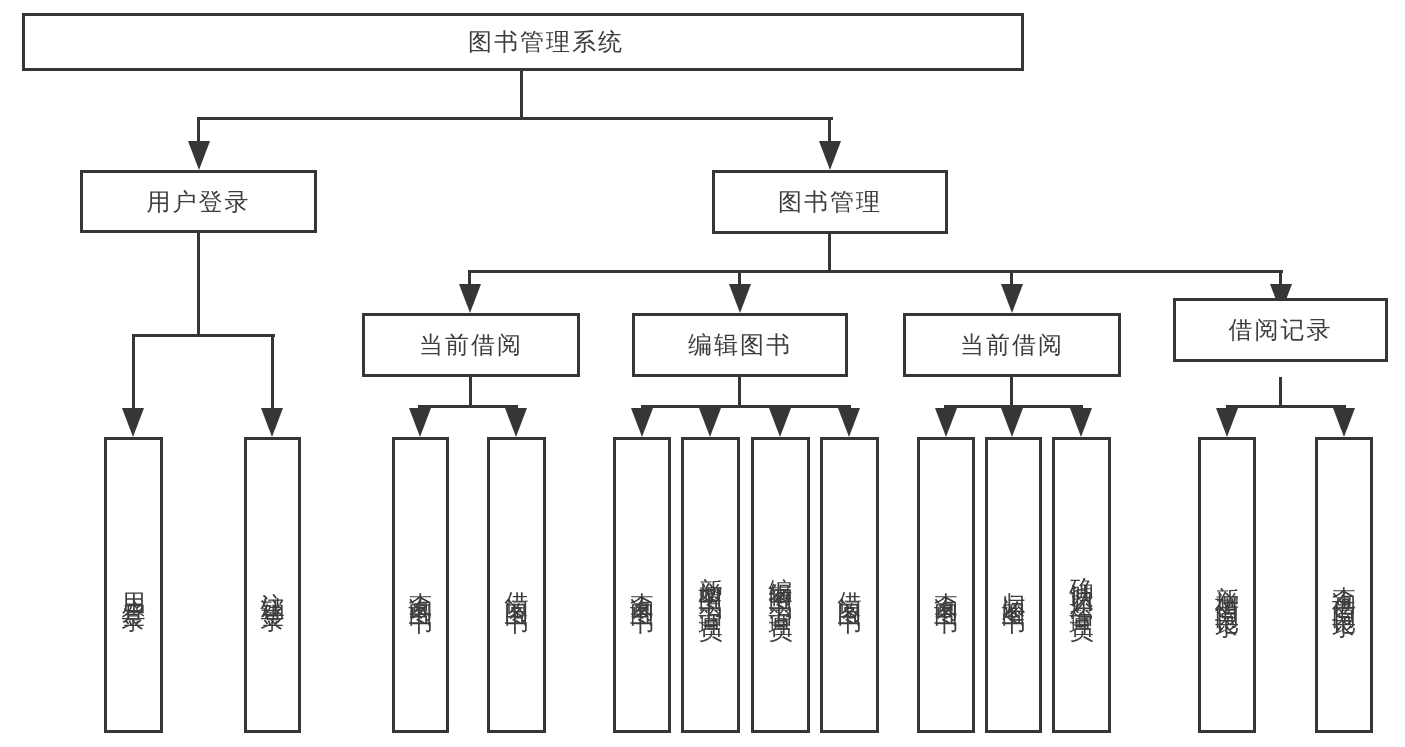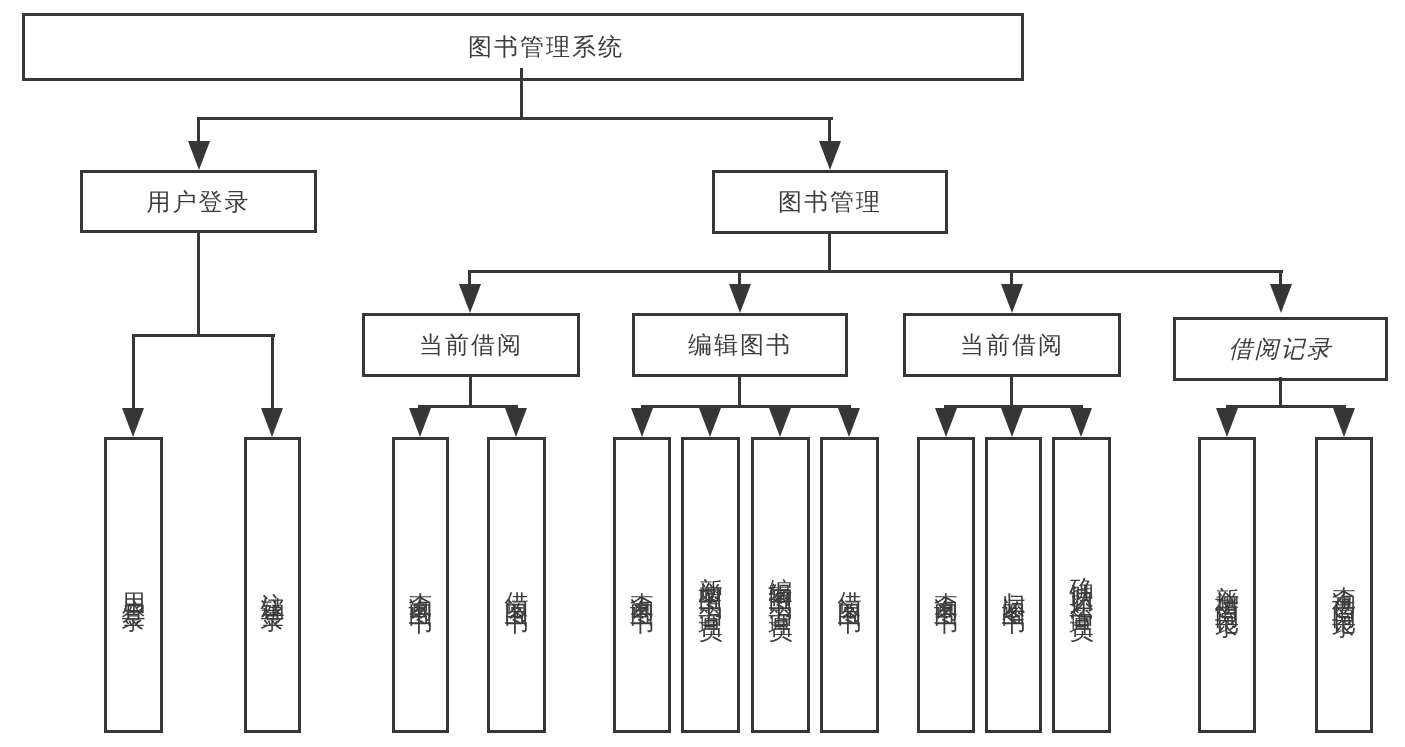--- a/index.html
+++ b/index.html
@@ -63,21 +63,21 @@
     opacity: 0.85;
     z-index: 5;
     white-space: nowrap;
   }
 </style>
 </head>
 <body>
 
 <div class="diagram">
 
-  <div class="box" style="left:22px; top:13px; width:1002px; height:68px;padding-left:46px;">
+  <div class="box" style="left:22px; top:13px; width:1002px; height:58px;padding-left:46px;">
     <span class="lbl">图书管理系统</span>
   </div>
 
   <div class="line" style="left:520px; top:68px; width:3px; height:51px;"></div>
   <div class="line" style="left:197px; top:117px; width:636px; height:3px;"></div>
   <div class="line" style="left:197px; top:117px; width:3px; height:26px;"></div>
   <div class="line" style="left:828px; top:117px; width:3px; height:26px;"></div>
   <div class="arrow" style="left:188px; top:141px;"></div>
   <div class="arrow" style="left:819px; top:141px;"></div>
 
@@ -108,21 +108,21 @@
 
   <div class="box" style="left:362px; top:313px; width:218px; height:64px;">
     <span class="lbl">当前借阅</span>
   </div>
   <div class="box" style="left:632px; top:313px; width:216px; height:64px;">
     <span class="lbl">编辑图书</span>
   </div>
   <div class="box" style="left:903px; top:313px; width:218px; height:64px;">
     <span class="lbl">当前借阅</span>
   </div>
-  <div class="box" style="left:1173px; top:317px; width:215px; height:64px;font-style:italic;">
+  <div class="box" style="left:1173px; top:298px; width:215px; height:64px;">
     <span class="lbl">借阅记录</span>
   </div>
 
   <div class="line" style="left:469px; top:377px; width:3px; height:31px;"></div>
   <div class="line" style="left:418px; top:405px; width:100px; height:3px;"></div>
   <div class="arrow" style="left:409px; top:408px;"></div>
   <div class="arrow" style="left:505px; top:408px;"></div>
 
   <div class="line" style="left:738px; top:377px; width:3px; height:31px;"></div>
   <div class="line" style="left:641px; top:405px; width:210px; height:3px;"></div>

